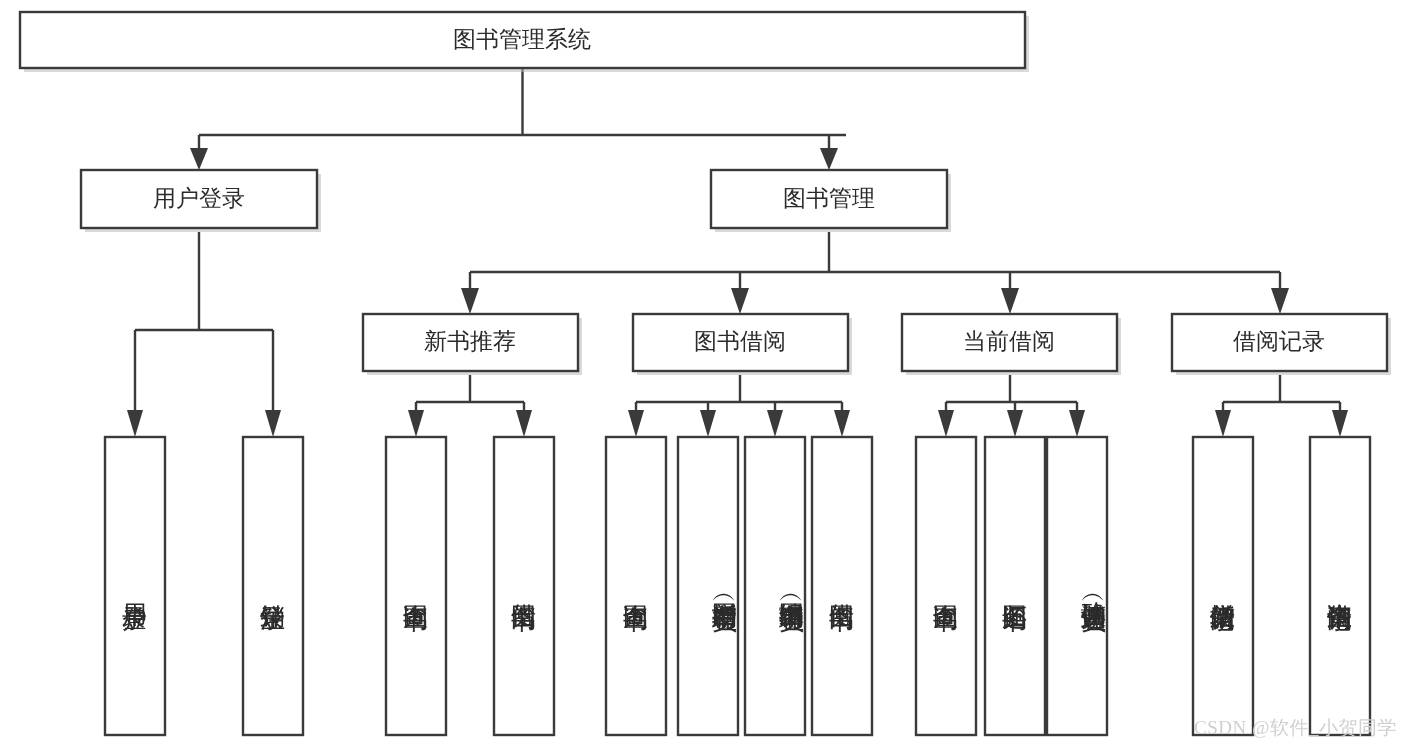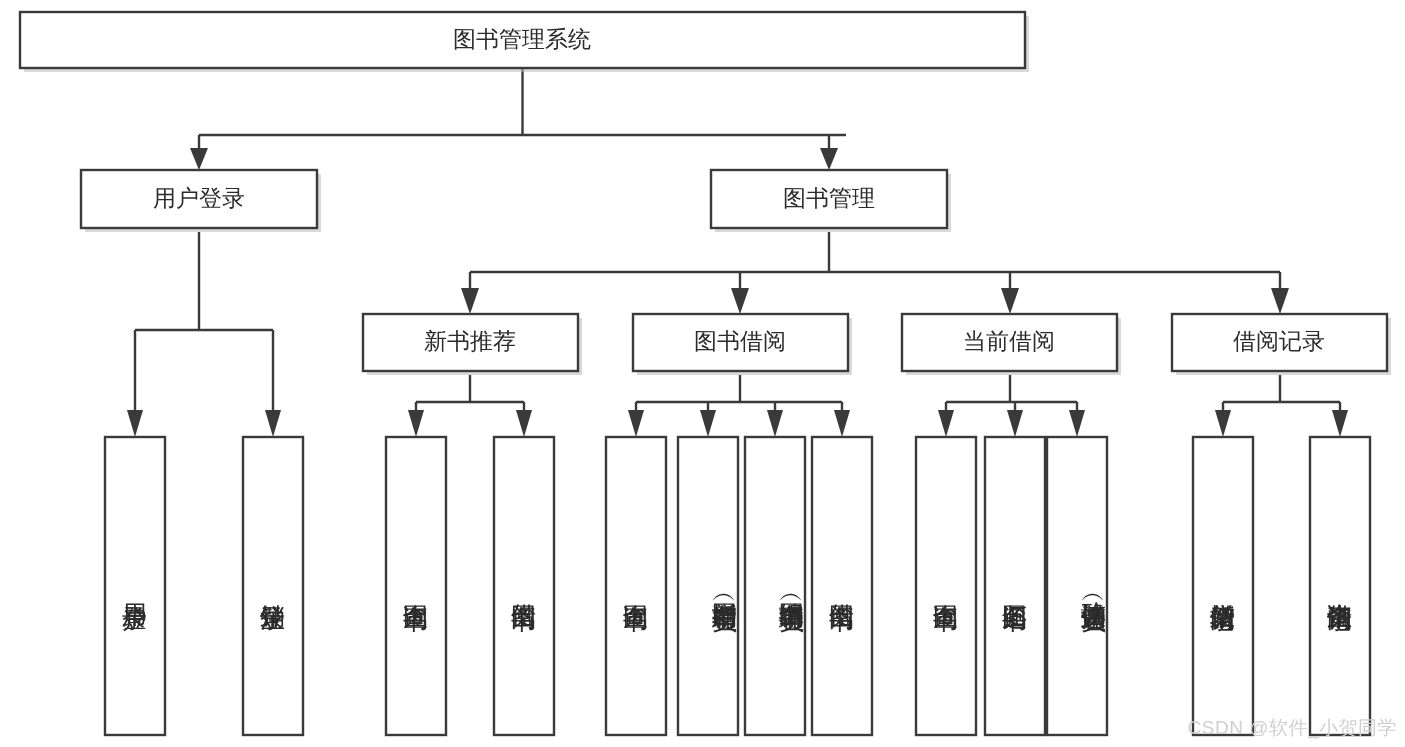--- a/index.html
+++ b/index.html
@@ -65,21 +65,21 @@
     align-items: center;
     justify-content: center;
     text-align: center;
     white-space: nowrap;
     pointer-events: none;
   }
   .watermark {
     position: absolute;
     right: 8px;
     bottom: 6px;
-    font-family: Liberation Sans, sans-serif;
+    font-family: Liberation Serif, serif;
     font-size: 19px;
     color: #cfcfcf;
     letter-spacing: 0.5px;
     white-space: nowrap;
   }
 </style>
 </head>
 <body>
 
 <div id="diagram-root">

